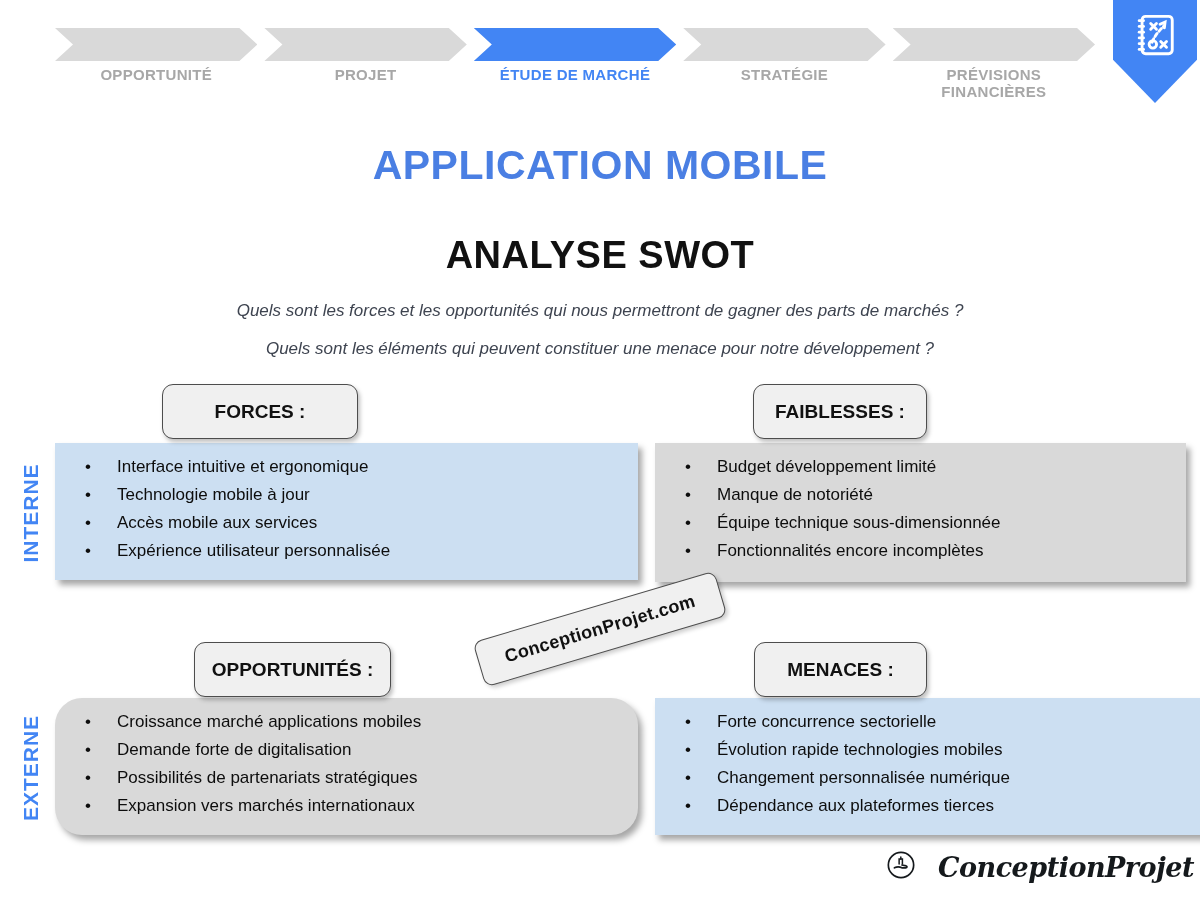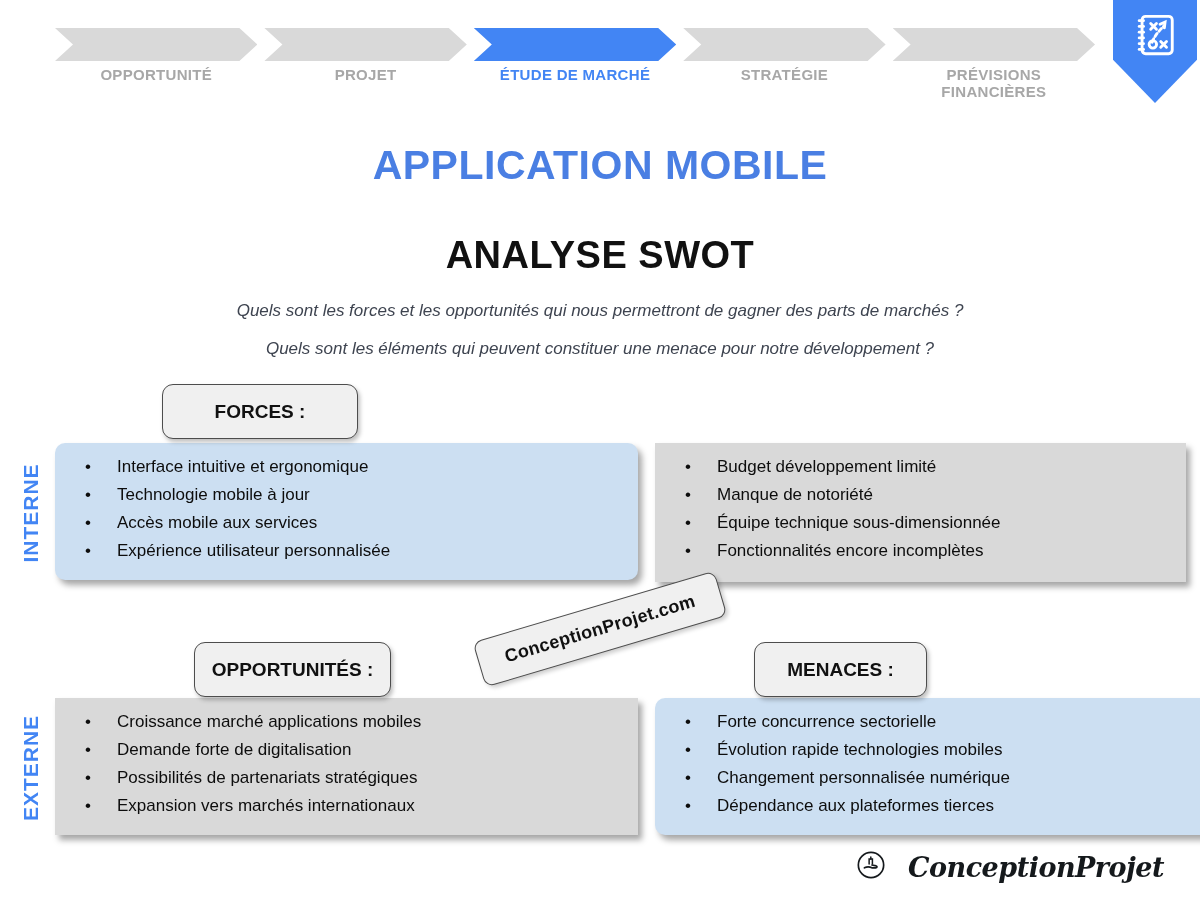--- a/index.html
+++ b/index.html
@@ -73,25 +73,25 @@
   }
   .panel ul { list-style:none; padding:14px 10px 0 30px; }
   .panel li {
     position:relative; padding-left:32px; margin-bottom:9px;
     font-size:17px; color:#0d0d0d; line-height:19px;
   }
   .panel li::before {
     content:"\2022"; position:absolute; left:0; top:0;
     font-size:17px; color:#0d0d0d;
   }
-  .panel-blue { background:var(--panel-blue,#CCDFF2);border-radius:10px; }
+  .panel-blue { background:var(--panel-blue,#CCDFF2); }
   .panel-gray { background:var(--panel-gray,#D9D9D9); }
   .panel-forces       { left:55px;  top:443px; width:583px; height:137px; }
   .panel-faiblesses   { left:655px; top:443px; width:531px; height:139px; }
-  .panel-opportunites { left:55px;  top:698px; width:583px; height:137px; }
+  .panel-opportunites { left:55px;  top:698px; width:583px; height:137px;border-radius:27px; }
   .panel-menaces      { left:655px; top:698px; width:611px; height:137px; }
 
   
   .axis-label {
     position:absolute; transform:translate(-50%,-50%) rotate(-90deg);
     transform-origin:center; font-weight:bold; font-size:21px;
     color:var(--accent,#4285F4); letter-spacing:1px; white-space:nowrap; z-index:4;
   }
   .axis-interne { left:31px; top:513px; }
   .axis-externe { left:31px; top:768px; }
@@ -101,21 +101,21 @@
     position:absolute; left:600px; top:629px;
     transform:translate(-50%,-50%) rotate(-16.5deg);
     background:#F0F0F0; border:1.4px solid #4d4d4d; border-radius:9px;
     padding:12px 26px; font-weight:bold; font-size:18px; color:#111;
     letter-spacing:0.3px; z-index:5; white-space:nowrap;
     box-shadow:2px 3px 4px rgba(0,0,0,0.2);
   }
 
   
   .footer-brand {
-    position:absolute; right:36px; bottom:16px;
+    position:absolute; right:6px; bottom:16px;
     display:flex; align-items:center; gap:22px; z-index:4;
   }
   .footer-brand .brand-text {
     font-family:"DejaVu Serif", serif; font-style:italic; font-weight:bold;
     font-size:27px; color:#15191c; letter-spacing:-0.5px;
   }
 </style>
 </head>
 <body>
 
@@ -159,20 +159,23 @@
 
   <div class="title-main">APPLICATION MOBILE</div>
   <div class="title-sub">ANALYSE SWOT</div>
 
   <div class="question q1">Quels sont les forces et les opportunités qui nous permettront de gagner des parts de marchés ?</div>
   <div class="question q2">Quels sont les éléments qui peuvent constituer une menace pour notre développement ?</div>
 
   <div class="qbox qbox-forces">
     <span>FORCES :</span>
   </div>
+  <div class="qbox qbox-faiblesses">
+    <span>FAIBLESSES :</span>
+  </div>
   <div class="qbox qbox-opportunites">
     <span>OPPORTUNITÉS :</span>
   </div>
   <div class="qbox qbox-menaces">
     <span>MENACES :</span>
   </div>
 
   <div class="panel panel-blue panel-forces">
     <ul>
       <li>Interface intuitive et ergonomique</li>

